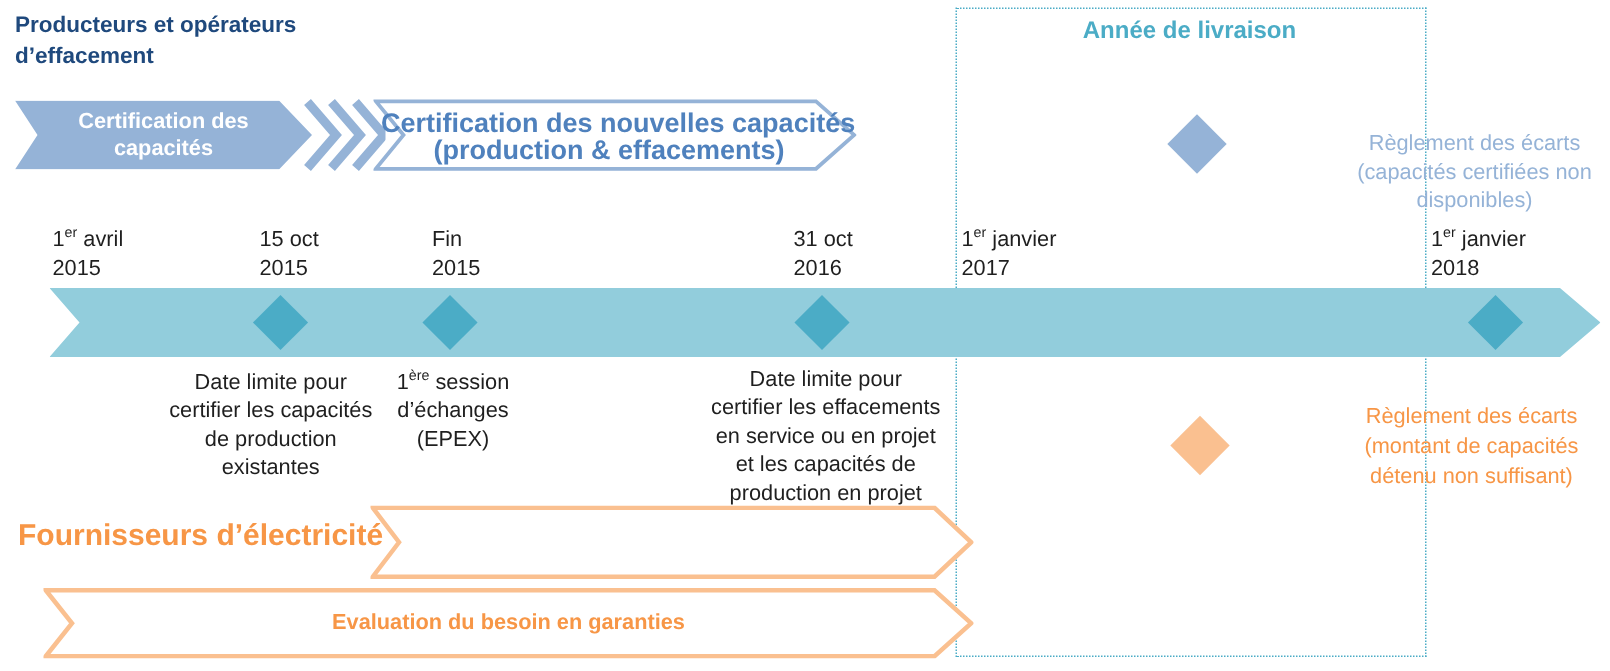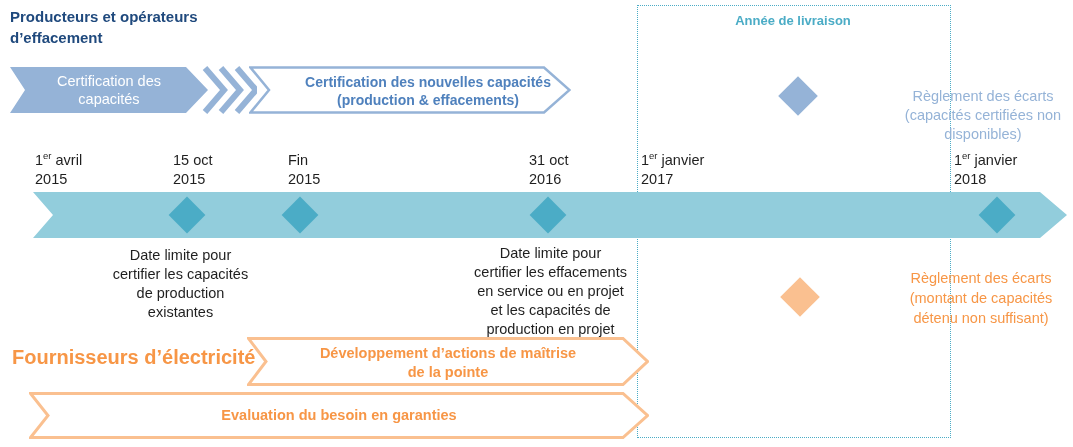--- a/index.html
+++ b/index.html
@@ -15,55 +15,55 @@
   .c-teal{color:#4BACC6}
   .c-orange{color:#F79646}
   .dotted-box{position:absolute;left:637px;top:5px;width:312px;height:431px;
               border:1px dotted #4BACC6;z-index:0}
   .band{position:absolute;left:33px;top:192px;width:1034px;height:46px;background:#92CDDC;
         clip-path:polygon(0 0,calc(100% - 27px) 0,100% 50%,calc(100% - 27px) 100%,0 100%,20px 50%);
         z-index:1}
   .chev-filled{position:absolute;left:10px;top:67px;width:198px;height:46px;background:#95B3D7;
         clip-path:polygon(0 0,calc(100% - 22px) 0,100% 50%,calc(100% - 22px) 100%,0 100%,15px 50%);
         display:flex;align-items:center;justify-content:center;z-index:2}
-  .chev-filled span{color:#fff;font-weight:normal;font-size:14.5px;line-height:18px;
+  .chev-filled span{color:#fff;font-weight:bold;font-size:14.5px;line-height:18px;
         text-align:center;white-space:pre}
   .shape{position:absolute;z-index:2}
   .diamond{position:absolute;transform:rotate(45deg);z-index:2}
   .d-teal{width:26px;height:26px;background:#4BACC6}
   .d-blue{width:28px;height:28px;background:#95B3D7}
   .d-orange{width:28px;height:28px;background:#FAC090}
 </style>
 </head>
 <body>
 
 <div class="canvas">
 
   <div class="dotted-box"></div>
-  <div class="lbl bold c-teal center" style="left:637px;top:11px;width:312px;font-size:13px">Année de livraison</div>
+  <div class="lbl bold c-teal center" style="left:637px;top:11px;width:312px;font-size:16px">Année de livraison</div>
 
   <div class="lbl bold c-navy" style="left:10px;top:6px;font-size:15px;line-height:21px">Producteurs et opérateurs
 d’effacement</div>
   <div class="lbl bold c-orange" style="left:12px;top:348px;font-size:20px">Fournisseurs d’électricité</div>
 
   <div class="chev-filled">
       <span>Certification des
 capacités</span>
     </div>
 
   <svg class="shape" style="left:201px;top:66px" width="56" height="48">
     <polyline points="4,2 23,24 4,46" fill="none" stroke="#95B3D7" stroke-width="6"></polyline>
     <polyline points="20,2 39,24 20,46" fill="none" stroke="#95B3D7" stroke-width="6"></polyline>
     <polyline points="36,2 55,24 36,46" fill="none" stroke="#95B3D7" stroke-width="6"></polyline>
   </svg>
 
   <svg class="shape" style="left:249px;top:66px" width="322" height="48">
     <polygon points="1.5,1.5 295,1.5 320.5,24 295,46.5 1.5,46.5 20,24" fill="#ffffff" stroke="#95B3D7" stroke-width="2.5"></polygon>
   </svg>
-  <div class="lbl bold c-medblue center" style="left:276px;top:73px;width:304px;font-size:14px;line-height:18px">Certification des nouvelles capacités
+  <div class="lbl bold c-medblue center" style="left:254px;top:73px;width:304px;font-size:18px;line-height:18px">Certification des nouvelles capacités
 (production &amp; effacements)</div>
 
   <div class="band"></div>
 
   <div class="lbl" style="left:35px;top:151px"><span>1</span><sup>er</sup><span> avril
 2015</span></div>
   <div class="lbl" style="left:173px;top:151px"><span>15 oct</span><sup></sup><span>
 2015</span></div>
   <div class="lbl" style="left:288px;top:151px"><span>Fin</span><sup></sup><span>
 2015</span></div>
@@ -76,40 +76,41 @@
 
   <div class="diamond d-teal" style="left:174px;top:202px"></div>
   <div class="diamond d-teal" style="left:287px;top:202px"></div>
   <div class="diamond d-teal" style="left:535px;top:202px"></div>
   <div class="diamond d-teal" style="left:984px;top:202px"></div>
 
   <div class="lbl center" style="left:88px;top:246px;width:185px"><span></span><sup></sup><span>Date limite pour
 certifier les capacités
 de production
 existantes</span></div>
+  <div class="lbl center" style="left:247px;top:246px;width:110px"><span>1</span><sup>ère</sup><span> session
+d’échanges
+(EPEX)</span></div>
   <div class="lbl center" style="left:453px;top:244px;width:195px"><span></span><sup></sup><span>Date limite pour
 certifier les effacements
 en service ou en projet
 et les capacités de
 production en projet</span></div>
 
   <div class="diamond d-blue" style="left:784px;top:82px"></div>
   <div class="lbl c-bluegray center" style="left:897px;top:87px;width:172px">Règlement des écarts
 (capacités certifiées non
 disponibles)</div>
 
   <div class="diamond d-orange" style="left:786px;top:283px"></div>
   <div class="lbl c-orange center" style="left:898px;top:268px;width:166px;line-height:20px">Règlement des écarts
 (montant de capacités
 détenu non suffisant)</div>
 
   <svg class="shape" style="left:247px;top:337px" width="402" height="49">
     <polygon points="1.5,1.5 376,1.5 400.5,24.5 376,47.5 1.5,47.5 19,24.5" fill="#ffffff" stroke="#FAC090" stroke-width="3"></polygon>
   </svg>
-  <div class="lbl bold c-orange center" style="left:283px;top:344px;width:330px">Développement d’actions de maîtrise
-de la pointe</div>
 
   <svg class="shape" style="left:29px;top:392px" width="620" height="47">
     <polygon points="1.5,1.5 594,1.5 618.5,23.5 594,45.5 1.5,45.5 19,23.5" fill="#ffffff" stroke="#FAC090" stroke-width="3"></polygon>
   </svg>
   <div class="lbl bold c-orange center" style="left:29px;top:406px;width:620px">Evaluation du besoin en garanties</div>
 
 </div>
 
 </body></html>

